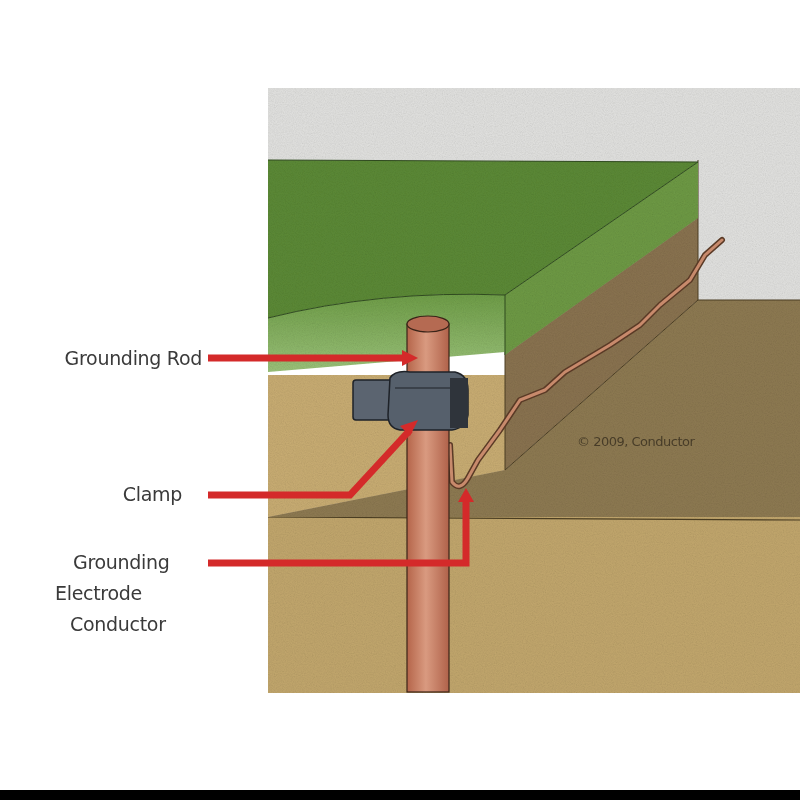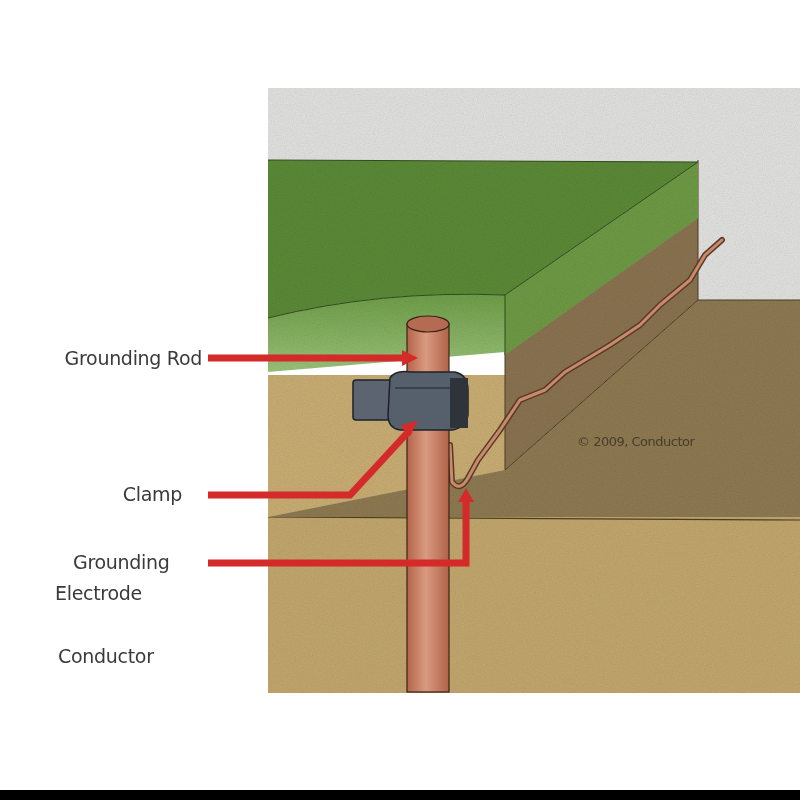--- a/index.html
+++ b/index.html
@@ -92,18 +92,18 @@
       <polygon points="418,358 402,350 402,366"></polygon>
       <polygon points="418,420 400,426 410,436"></polygon>
       <polygon points="466,488 458,502 474,502"></polygon>
     </g>
   </svg>
 
   <div class="label label-right" style="left:20px; top:342px; width:182px;">Grounding Rod</div>
   <div class="label label-right" style="left:4px; top:478px; width:178px;">Clamp</div>
   <div class="label" style="left:73px; top:546px;">Grounding</div>
   <div class="label" style="left:55px; top:577px;">Electrode</div>
-  <div class="label" style="left:58px; top:608px;margin-top:32px;">Conductor</div>
+  <div class="label" style="left:70px; top:608px;">Conductor</div>
 
   <div class="copyright">© 2009, Conductor</div>
 
   <div class="bottom-bar"></div>
 </div>
 
 </body></html>

